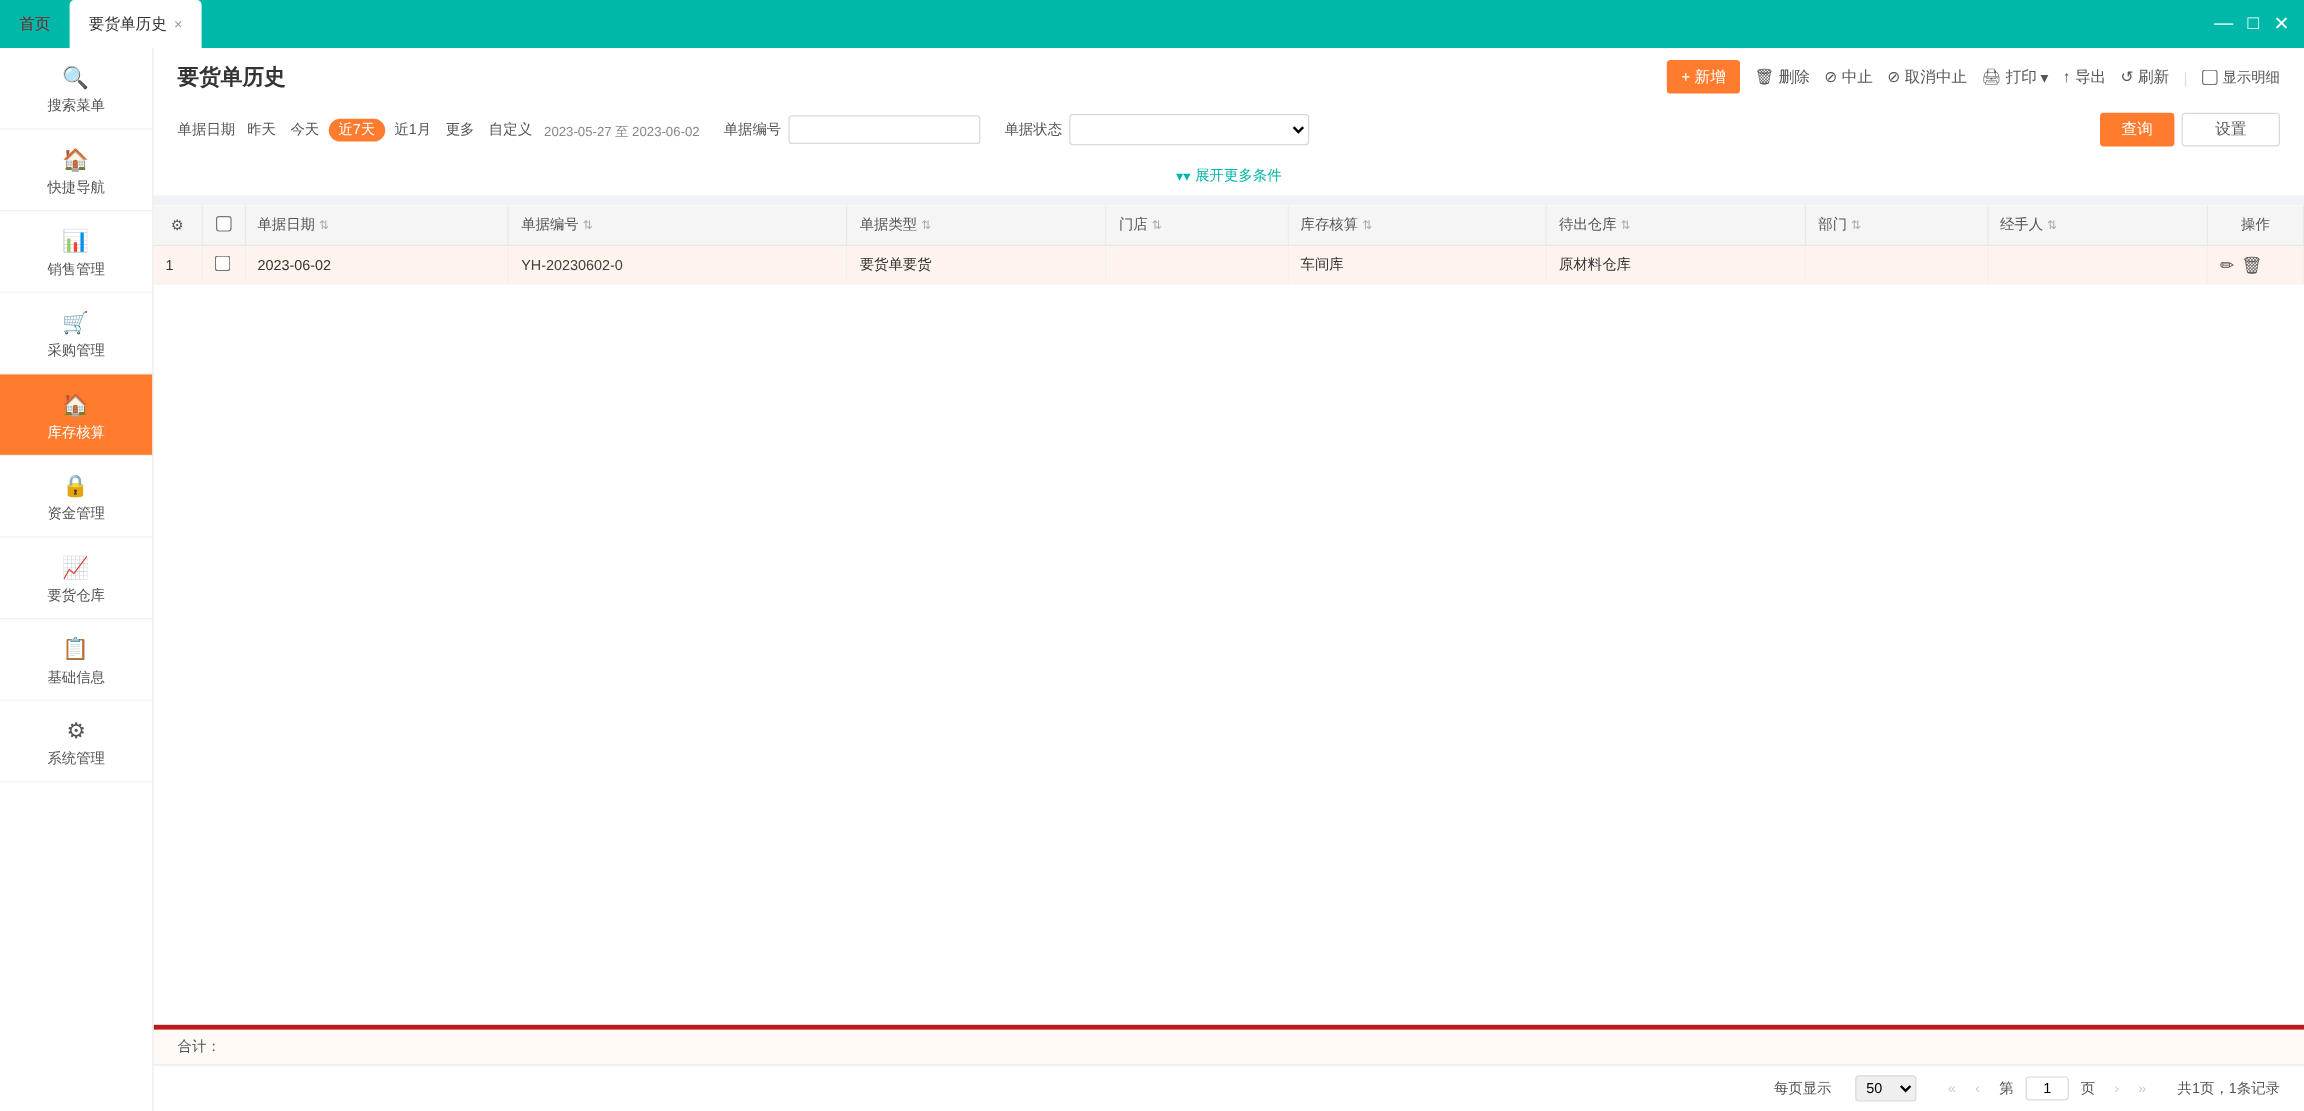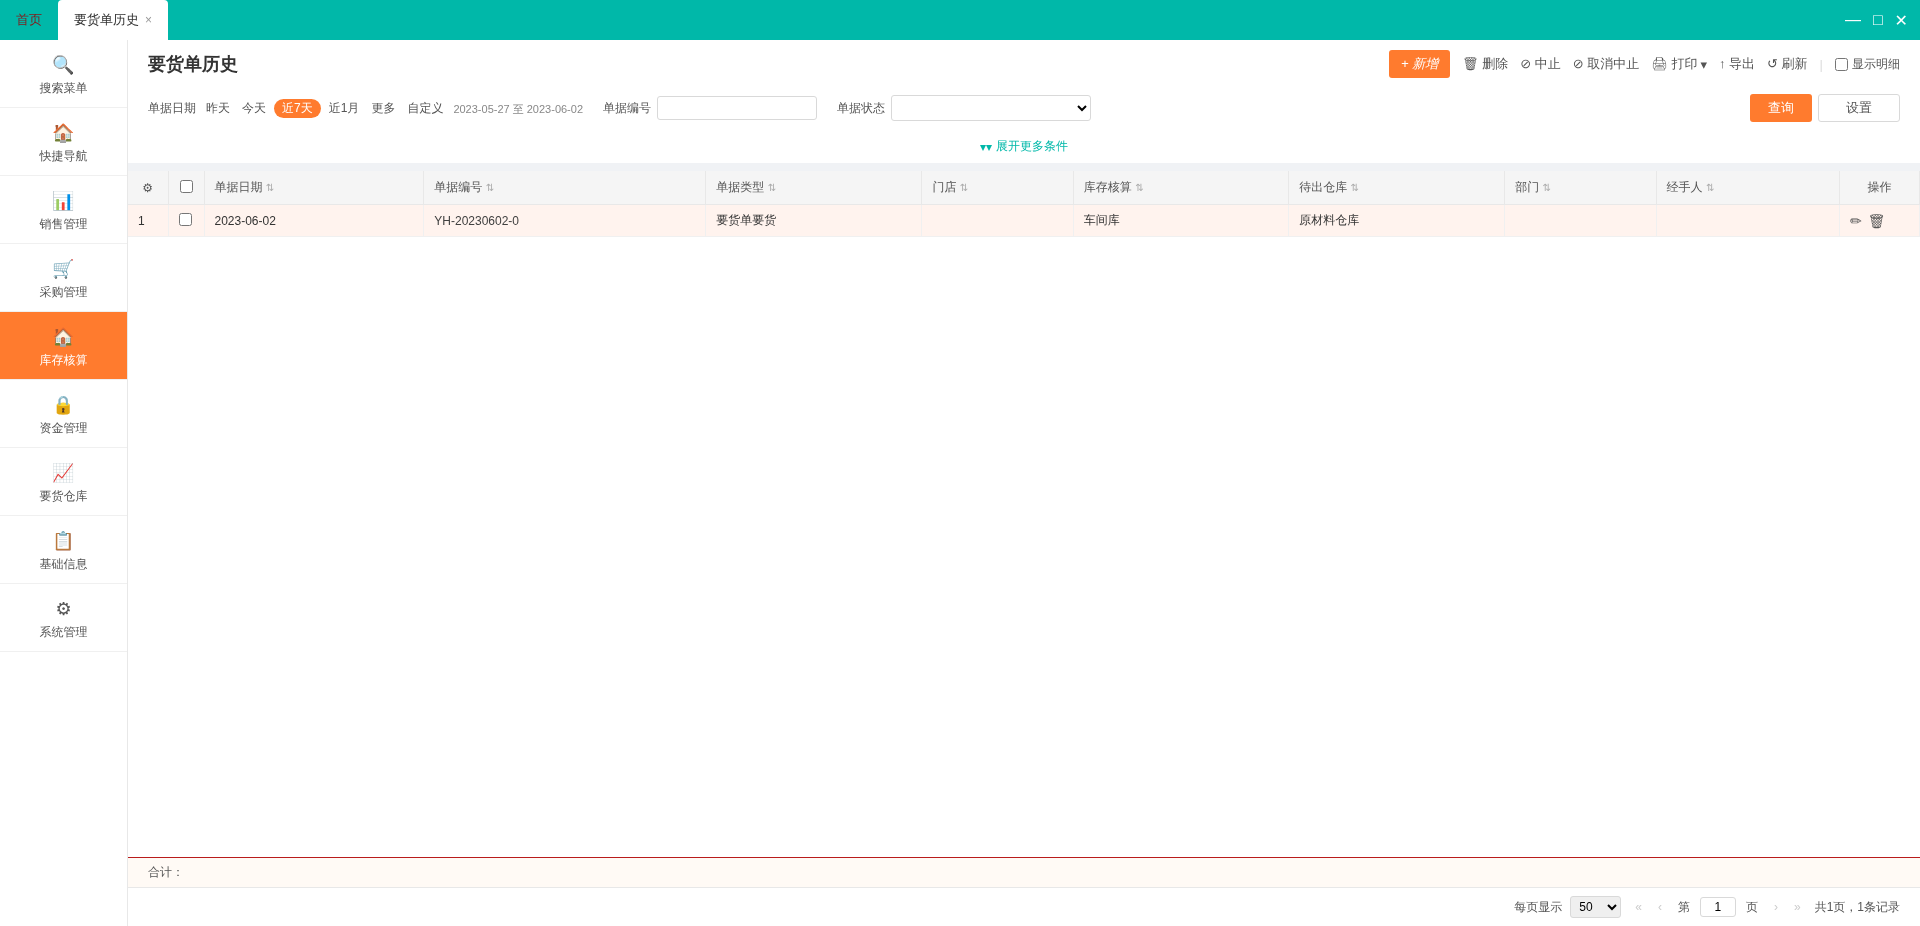--- a/index.html
+++ b/index.html
@@ -116,21 +116,20 @@
       color: #555;
       font-size: 13px;
       white-space: nowrap;
     }
     .toolbar-btn.primary {
       background: #ff7b2e;
       color: #fff;
       padding: 5px 12px;
       border-radius: 3px;
       border: none;
-      font-style: italic;
     }
     .toolbar-divider { color: #ddd; }
     .filter-group {
       display: flex;
       align-items: center;
       gap: 6px;
     }
     .filter-label {
       color: #555;
       font-size: 12px;
@@ -251,36 +250,36 @@
       white-space: nowrap;
       border-right: 1px solid #f0f0f0;
     }
     .link-text { color: #404040; cursor: pointer; text-decoration: none; }
     .row-ops { display: flex; gap: 6px; align-items: center; }
     .row-op-btn { cursor: pointer; color: #555; font-size: 14px; }
 
     
     .table-summary {
       background: #fffaf5;
-      border-top: 1px solid #b91c1c;
+      border-top: 4px solid #b91c1c;
       padding: 6px 20px;
       font-size: 12px;
       color: #555;
       flex-shrink: 0;
     }
 
     
     .pagination-bar {
       background: #fff;
       border-top: 1px solid #e8e8e8;
       padding: 8px 20px;
       display: flex;
       align-items: center;
       justify-content: flex-end;
-      gap: 8px;
+      gap: 20px;
       font-size: 12px;
       color: #555;
       flex-shrink: 0;
     }
     .pagination-bar select {
       border: 1px solid #d9d9d9;
       border-radius: 3px;
       padding: 2px 4px;
       font-size: 12px;
     }

